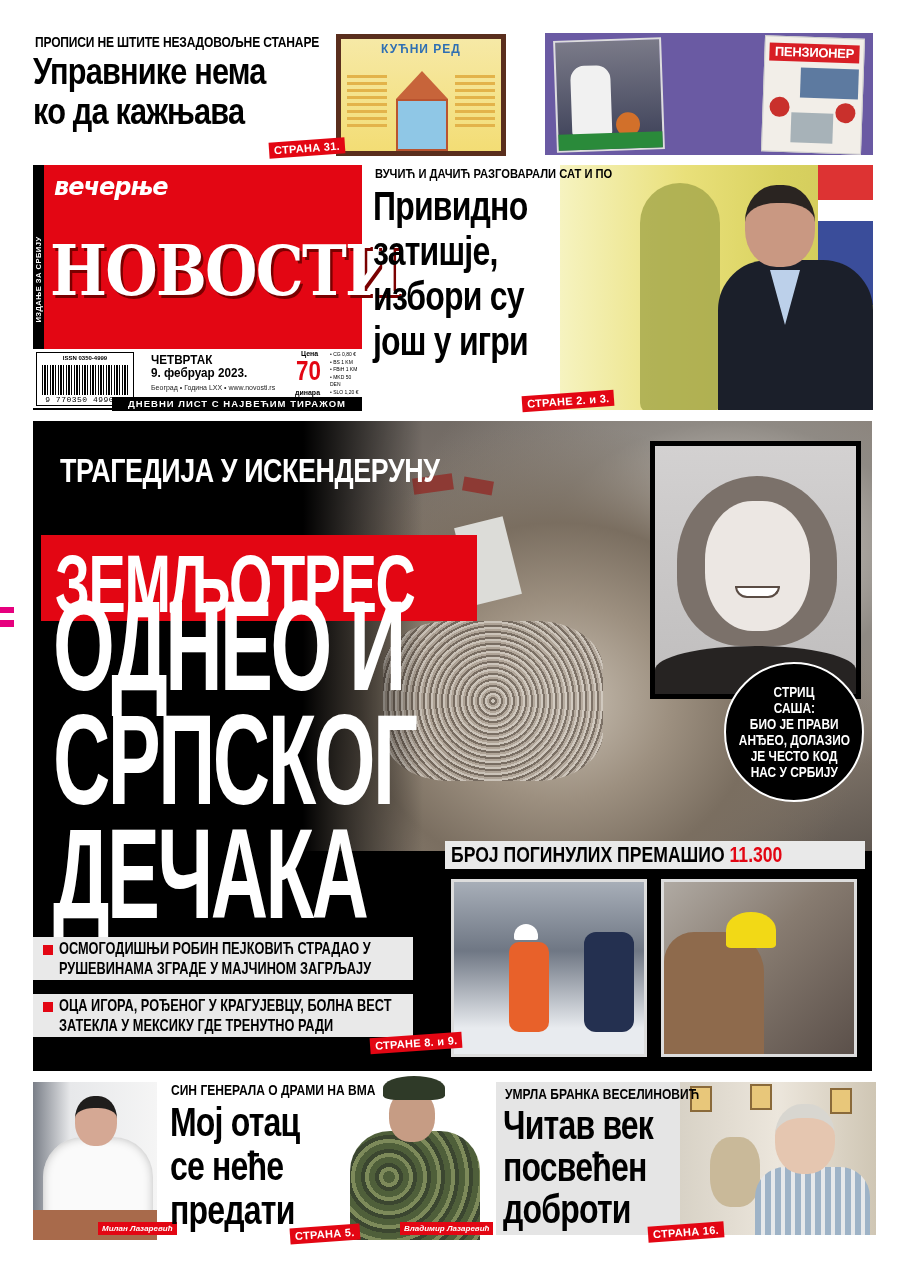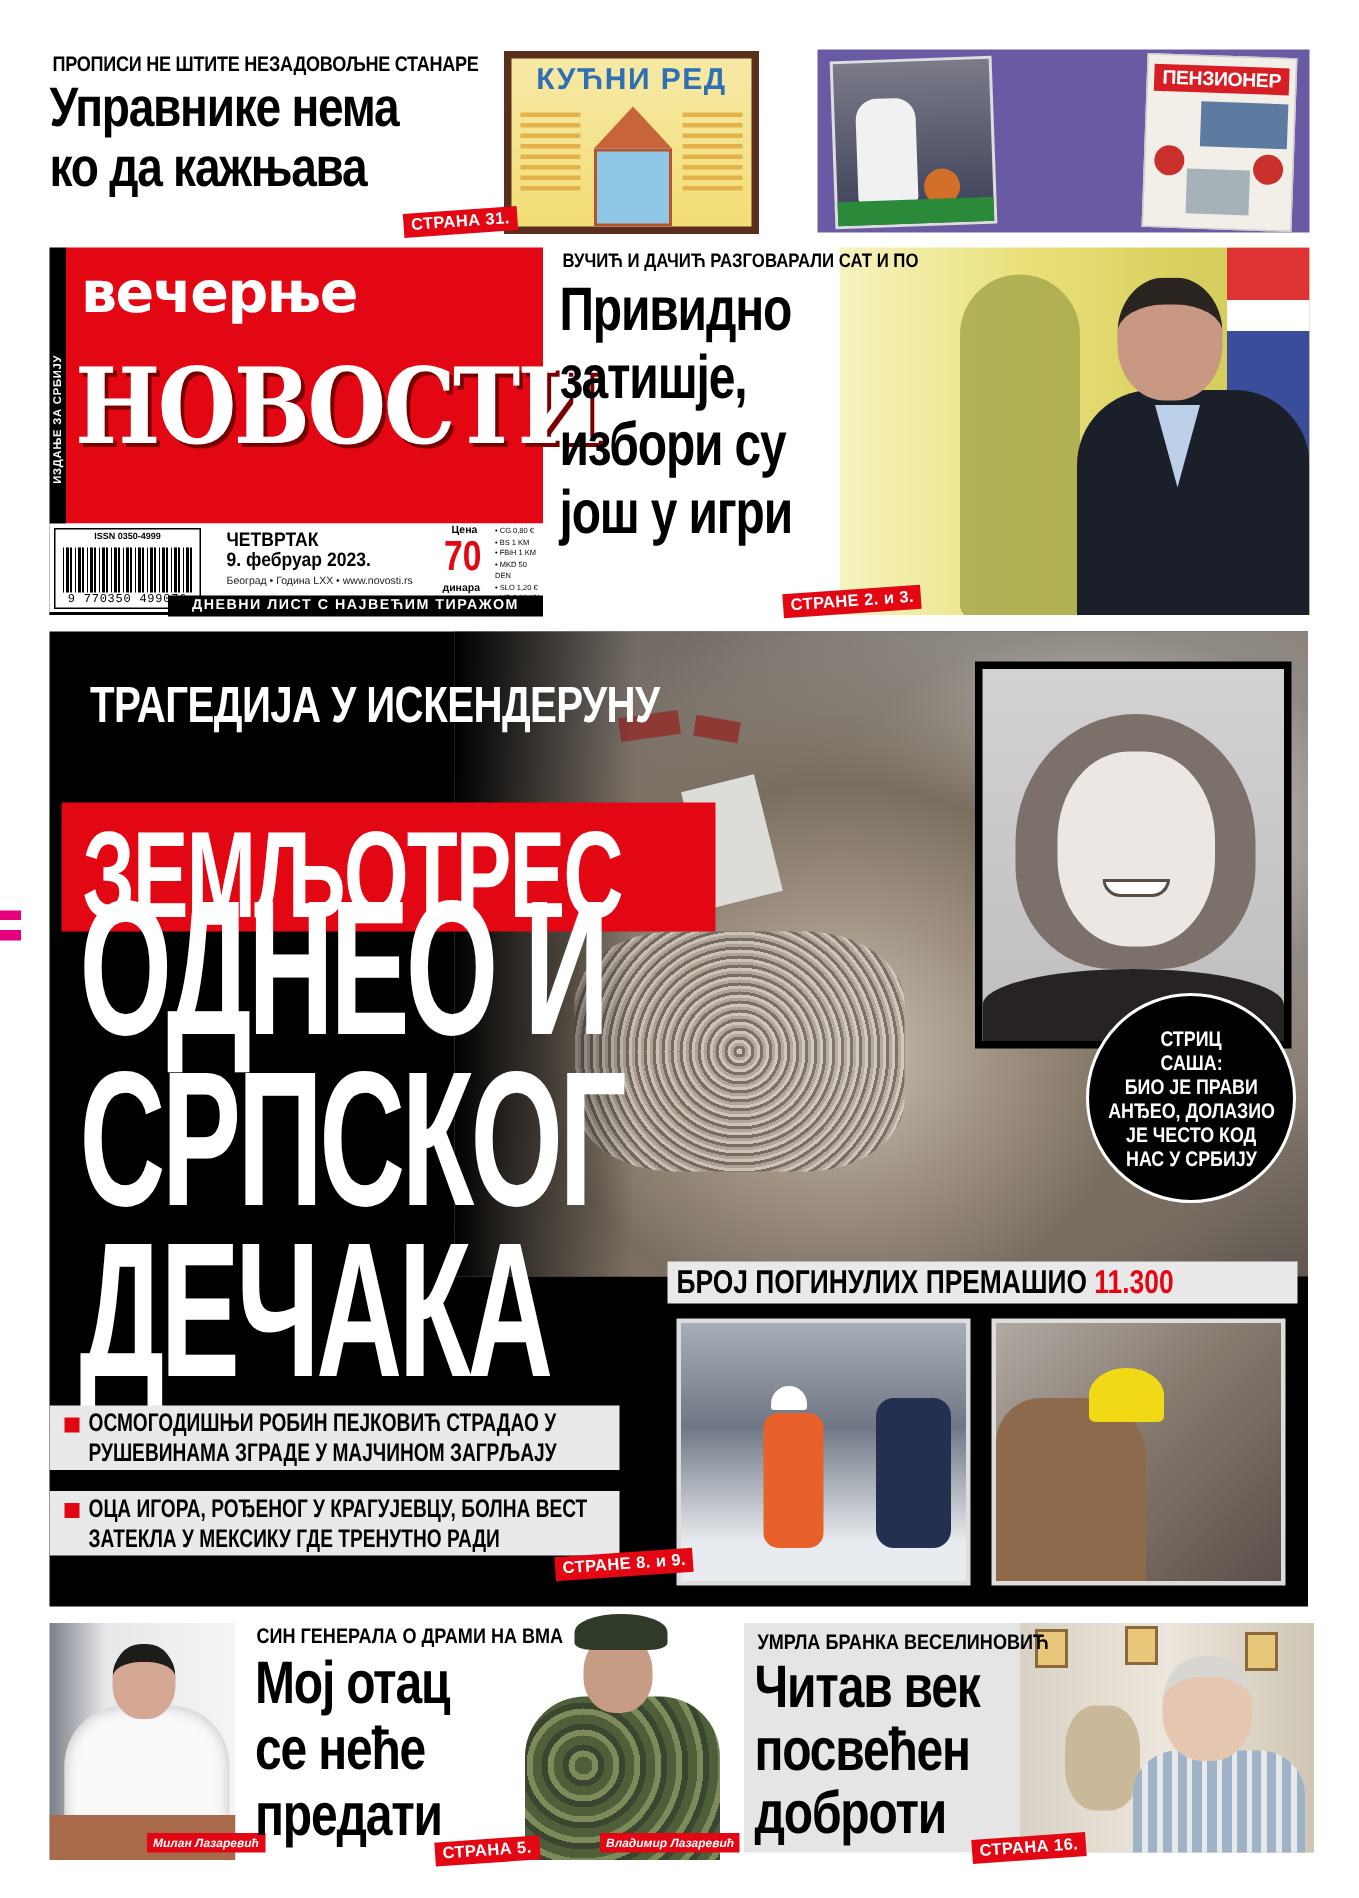--- a/index.html
+++ b/index.html
@@ -7,21 +7,21 @@
   body { position: relative; font-family: "Liberation Sans", sans-serif; color: #000; }
   .abs { position: absolute; }
   .cond { font-family: "Liberation Sans", sans-serif; font-weight: 700; transform-origin: left top; white-space: nowrap; }
   .strana { position: absolute; background: #e30613; color: #fff; font-weight: 700; font-size: 11px; padding: 2px 5px; transform: rotate(-4deg); font-family: "Liberation Sans", sans-serif; letter-spacing: 0.3px; white-space: nowrap; }
 
   
   #top-story .kicker { left: 35px; top: 34px; font-size: 14px; letter-spacing: -0.2px; transform: scaleX(0.86); }
   #top-story .headline { left: 33px; top: 52px; font-size: 37px; line-height: 40px; letter-spacing: -1px; transform: scaleX(0.83); }
   #kucni-red { left: 336px; top: 34px; width: 170px; height: 122px; background: #5a2e1d; padding: 5px; }
   #kucni-red .board { width: 100%; height: 100%; background: linear-gradient(#f6e9a6, #f3dd75); position: relative; overflow: hidden; }
-  #kucni-red .title { position: absolute; top: 3px; left: 0; right: 0; text-align: center; color: #2f6fb3; font-weight: 700; font-size: 20px; letter-spacing: 1px; }
+  #kucni-red .title { position: absolute; top: 3px; left: 0; right: 0; text-align: center; color: #2f6fb3; font-weight: 700; font-size: 12px; letter-spacing: 1px; }
   #kucni-red .house { position: absolute; left: 55px; top: 32px; width: 52px; height: 80px; }
   #kucni-red .house .roof { width: 0; height: 0; border-left: 26px solid transparent; border-right: 26px solid transparent; border-bottom: 28px solid #c7643a; }
   #kucni-red .house .body { width: 52px; height: 52px; background: #8fc7e6; border: 2px solid #b9532f; }
   #kucni-red .lines { position: absolute; top: 32px; width: 40px; }
   #kucni-red .lines i { display: block; height: 3px; margin: 4px 0; background: #e3b34a; }
 
   
   #promo { left: 545px; top: 33px; width: 328px; height: 122px; background: #6a5aa3; overflow: hidden; }
   #promo .mag1 { position: absolute; left: 10px; top: 6px; width: 108px; height: 112px; background: linear-gradient(#7a7a88, #3b3f57); transform: rotate(-2deg); border: 2px solid #ddd; }
   #promo .mag1 .band { position: absolute; bottom: 0; left: 0; right: 0; height: 16px; background: #2a8a3a; }
@@ -33,21 +33,21 @@
   #promo .mag2 .pic { position: absolute; left: 36px; top: 30px; width: 58px; height: 30px; background: #5d7aa0; }
   #promo .mag2 .pic2 { position: absolute; left: 28px; top: 75px; width: 42px; height: 30px; background: #a7b2b8; }
   #promo .txt { position: absolute; left: 118px; top: 34px; width: 100px; text-align: center; color: #fff; font-weight: 700; }
   #promo .txt .l1 { font-size: 20px; line-height: 22px; }
   #promo .txt .l2, #promo .txt .l3 { font-size: 16px; line-height: 19px; font-weight: 400; }
 
   
   #edition-strip { left: 33px; top: 165px; width: 11px; height: 245px; background: #000; }
   #edition-strip span { position: absolute; left: -60px; top: 110px; width: 130px; color: #fff; font-size: 7.5px; font-weight: 700; transform: rotate(-90deg); text-align: center; letter-spacing: 0.5px; }
   #masthead { left: 44px; top: 165px; width: 318px; height: 184px; background: #e30613; }
-  #masthead .vecernje { position: absolute; left: 10px; top: 8px; color: #fff; font-weight: 700; font-size: 38px; letter-spacing: -1px; font-family: "DejaVu Sans", sans-serif; }
+  #masthead .vecernje { position: absolute; left: 10px; top: 8px; color: #fff; font-weight: 700; font-style: italic; font-size: 24px; letter-spacing: -1px; font-family: "DejaVu Sans", sans-serif; }
   #masthead .novosti { position: absolute; left: 6px; top: 64px; color: #fff; font-family: "DejaVu Serif", serif; font-weight: 700; font-size: 70px; letter-spacing: -2px; transform: scaleX(0.86); transform-origin: left top; text-shadow: 3px 3px 0 #7a0000; }
   #info-bar { left: 33px; top: 349px; width: 329px; height: 61px; background: #fff; border-bottom: 2px solid #000; }
   #barcode { position: absolute; left: 3px; top: 3px; width: 98px; height: 54px; border: 1px solid #000; background: #fff; }
   #barcode .issn { position: absolute; top: 2px; left: 0; right: 0; text-align: center; font-size: 6px; font-weight: 700; }
   #barcode .bars { position: absolute; left: 5px; right: 5px; top: 12px; height: 30px; background: repeating-linear-gradient(90deg, #000 0 1px, #fff 1px 2px, #000 2px 4px, #fff 4px 5px, #000 5px 6px, #fff 6px 8px); }
   #barcode .num { position: absolute; bottom: 1px; left: 0; right: 0; text-align: center; font-size: 8px; letter-spacing: 0.5px; font-family: "Liberation Mono", monospace; }
   #info-bar .day { position: absolute; left: 118px; top: 3px; font-size: 13px; font-weight: 700; transform: scaleX(0.9); transform-origin: left top; }
   #info-bar .date { position: absolute; left: 118px; top: 16px; font-size: 13px; font-weight: 700; transform: scaleX(0.9); transform-origin: left top; }
   #info-bar .meta { position: absolute; left: 118px; top: 35px; font-size: 7px; color: #222; }
   #info-bar .price-label { position: absolute; left: 268px; top: 1px; font-size: 7px; font-weight: 700; }

